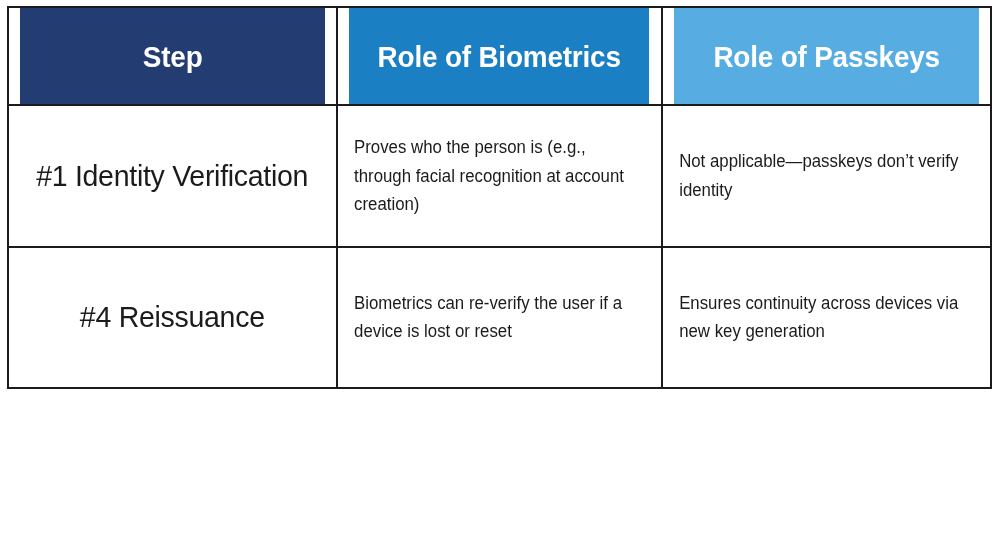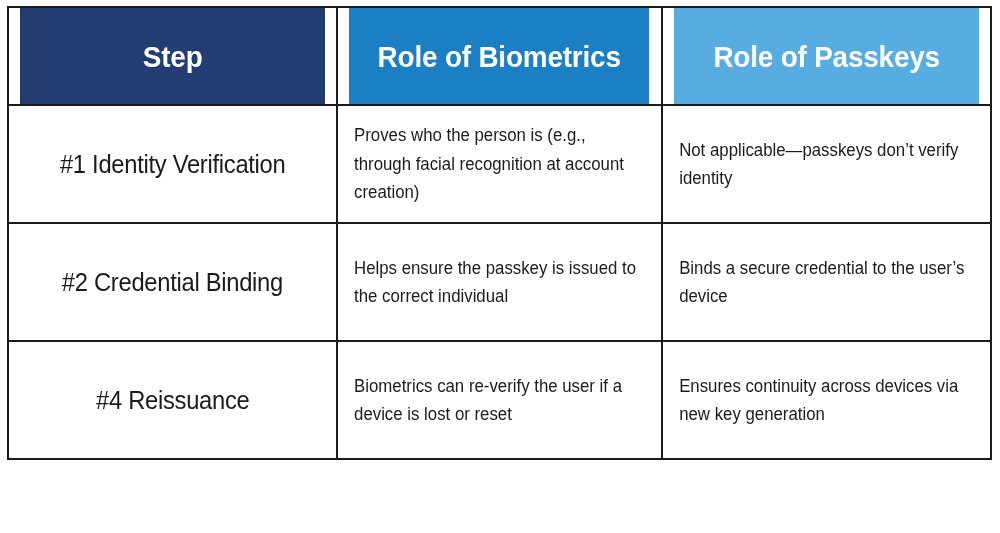--- a/index.html
+++ b/index.html
@@ -55,21 +55,21 @@
     border: 2.5px solid #1b1b1b;
     vertical-align: middle;
     color: #1b1b1b;
     background: #ffffff;
     padding: 6px 10px;
     height: 104px;
   }
 
   td.c-step {
     text-align: center;
-    font-size: 25px;
+    font-size: 30px;
     font-weight: 400;
     letter-spacing: -0.3px;
     line-height: 1.2;
   }
   td.c-step .step-text { display: inline-block; transform: scaleX(0.95); }
 
   td.c-bio, td.c-pass {
     text-align: center;
     font-size: 17.5px;
     line-height: 1.62;
@@ -111,31 +111,20 @@
         </td>
         <td class="c-bio">
           <span class="inner-left">Proves who the person is (e.g., through facial recognition at account creation)</span>
         </td>
         <td class="c-pass">
           <span class="inner-left">Not applicable—passkeys don’t verify identity</span>
         </td>
       </tr>
       <tr>
         <td class="c-step">
-          <span class="step-text">#2 Credential Binding</span>
-        </td>
-        <td class="c-bio">
-          <span class="inner-left">Helps ensure the passkey is issued to the correct individual</span>
-        </td>
-        <td class="c-pass">
-          <span class="inner-left">Binds a secure credential to the user’s device</span>
-        </td>
-      </tr>
-      <tr>
-        <td class="c-step">
           <span class="step-text">#4 Reissuance</span>
         </td>
         <td class="c-bio">
           <span class="inner-left">Biometrics can re-verify the user if a device is lost or reset</span>
         </td>
         <td class="c-pass">
           <span class="inner-left">Ensures continuity across devices via new key generation</span>
         </td>
       </tr>
     </tbody>

